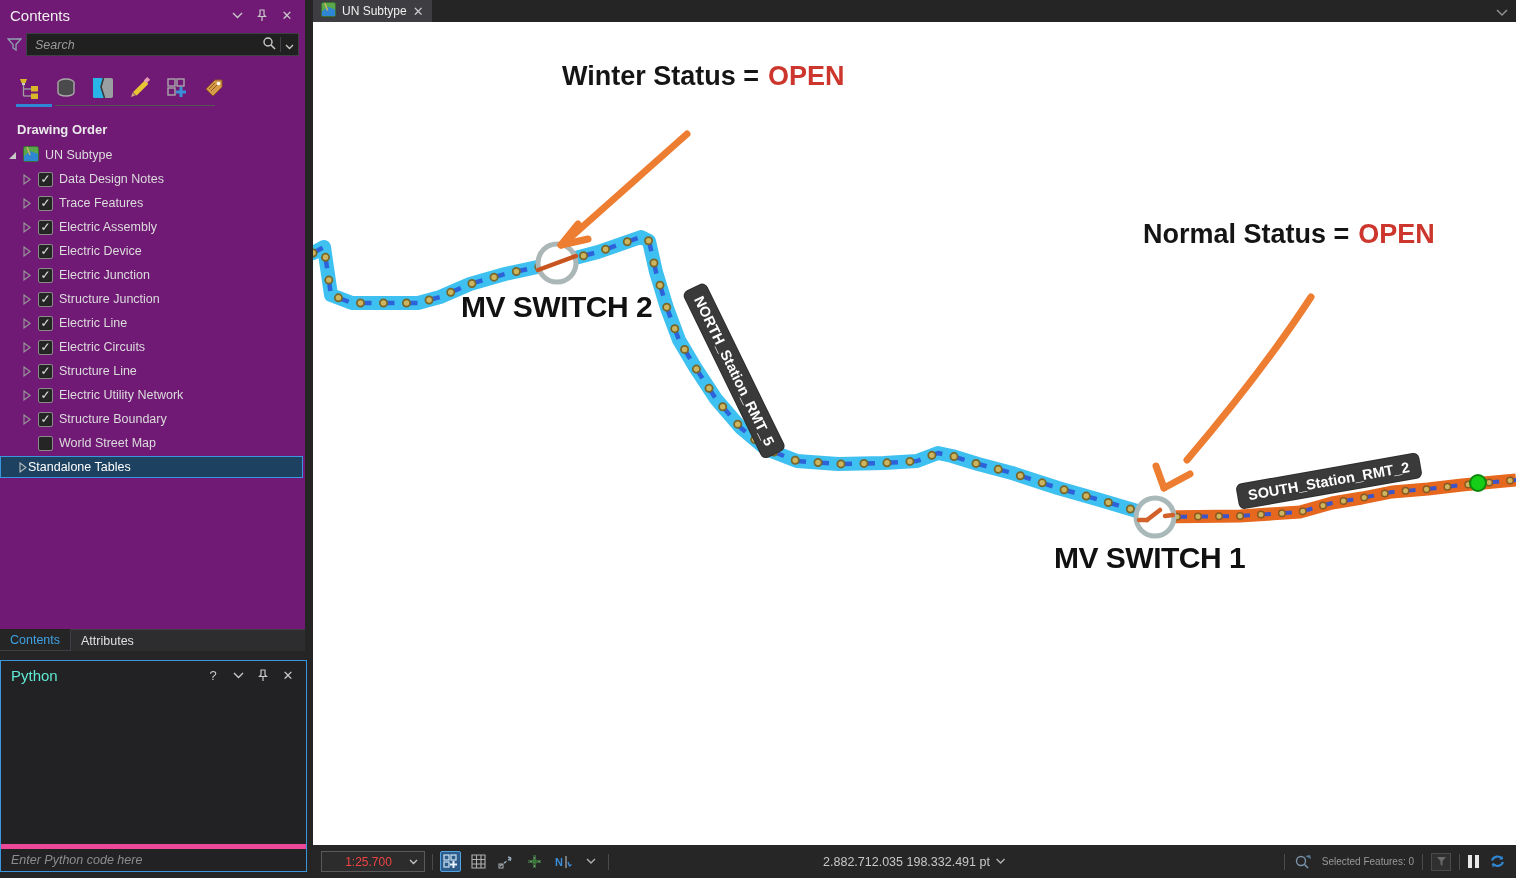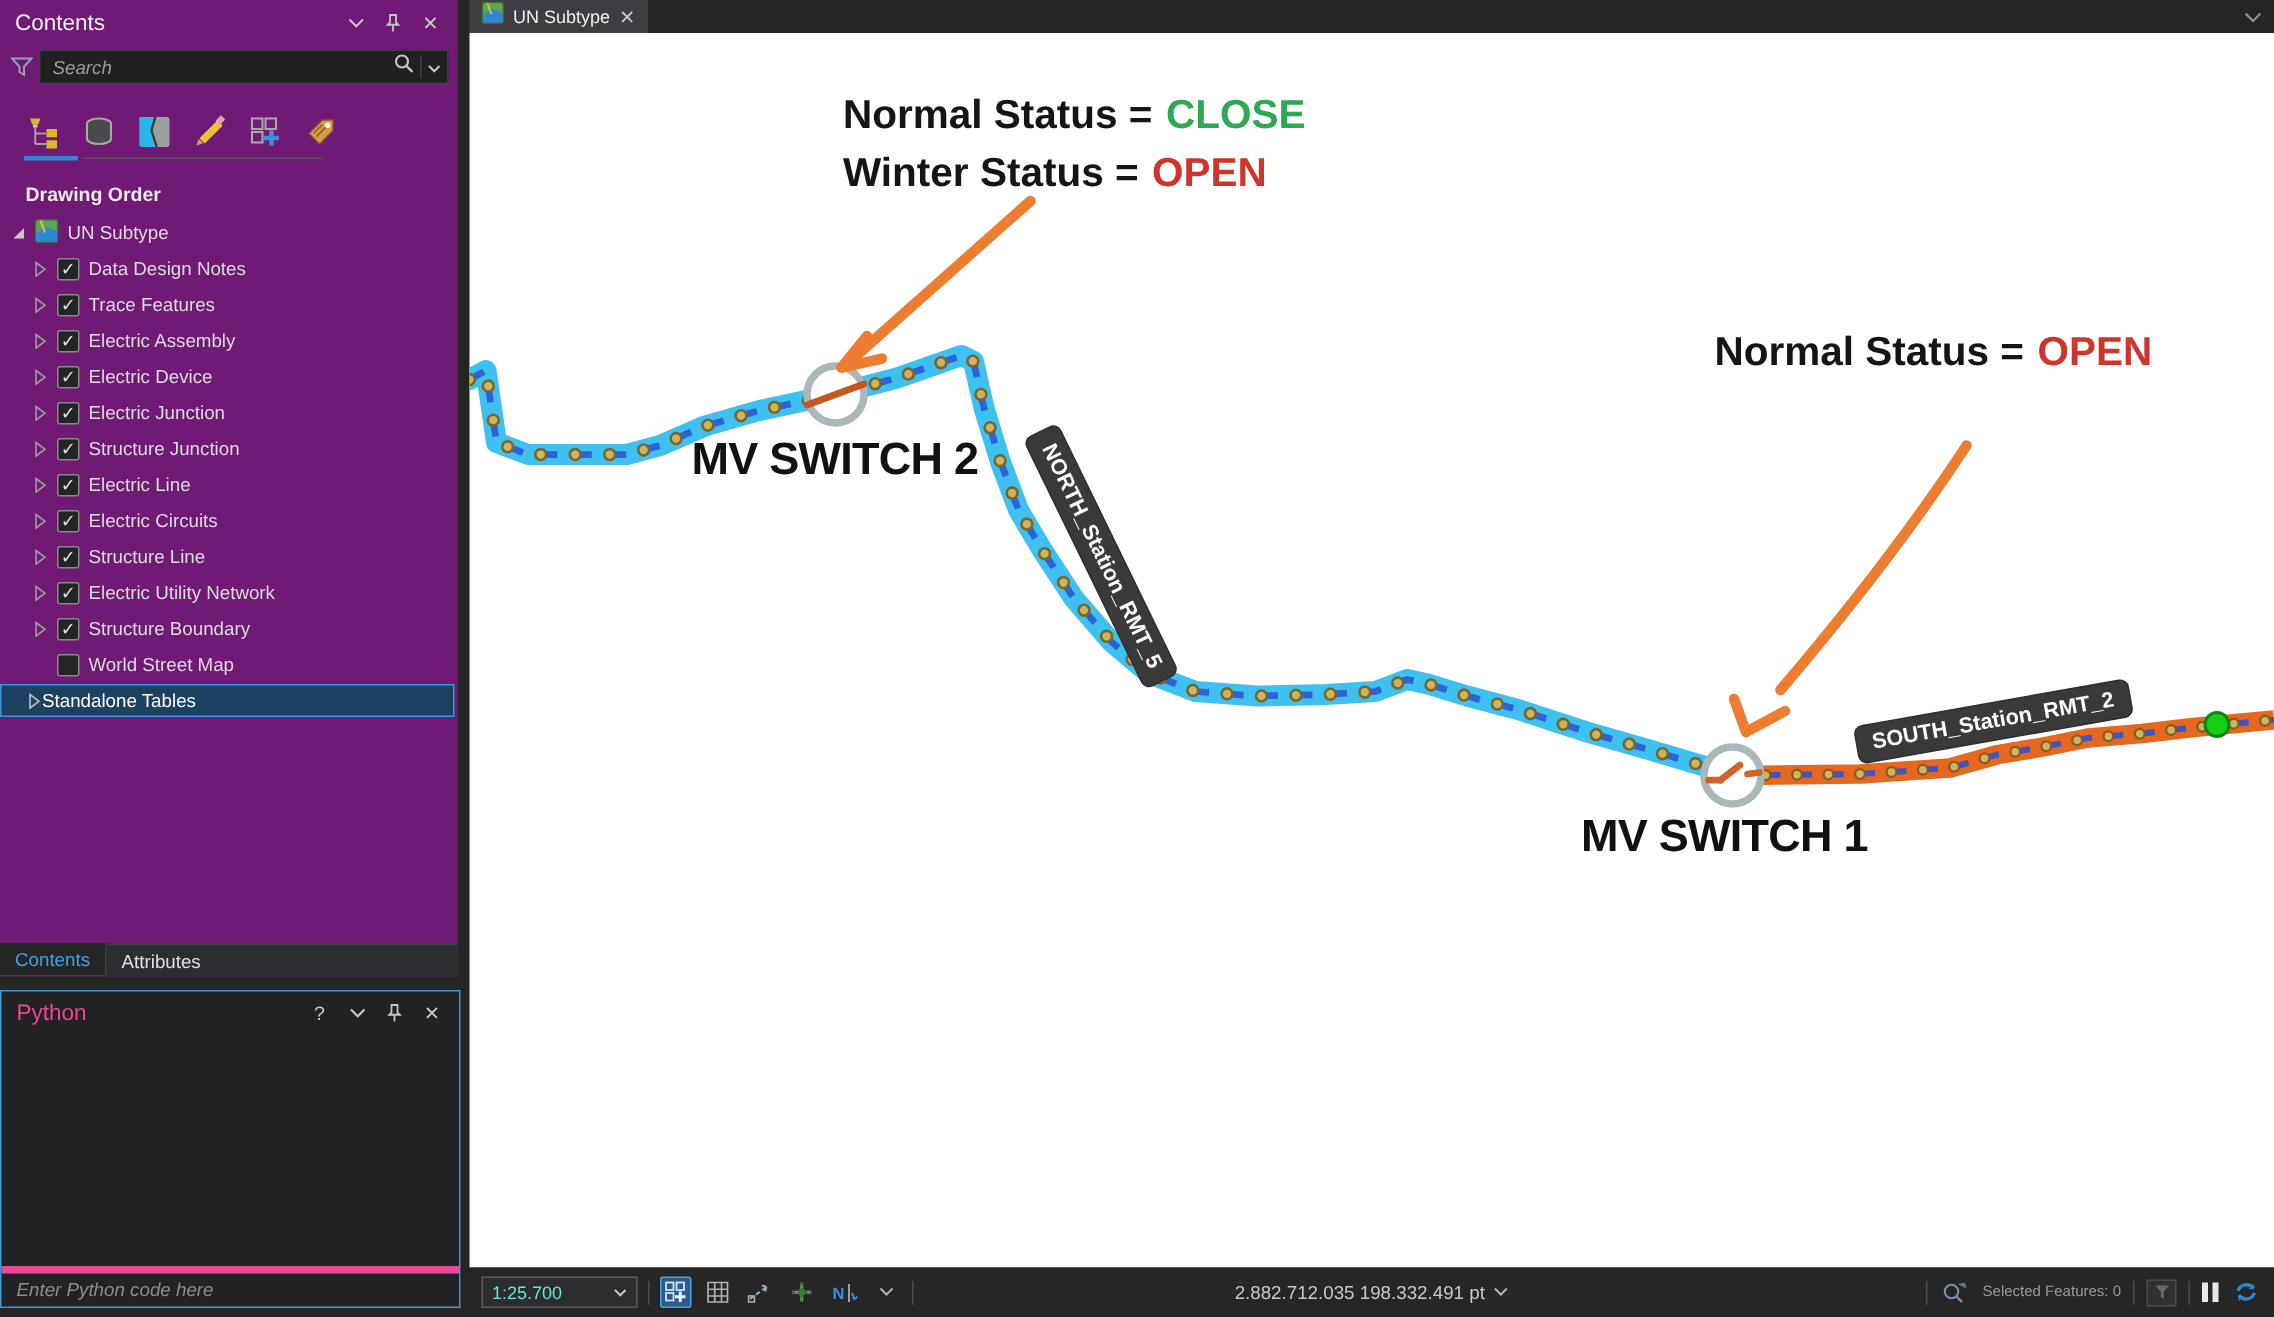--- a/index.html
+++ b/index.html
@@ -44,21 +44,21 @@
   
   .pane-tabs { margin-top:auto; border-top:1px solid #3f3f46; display:flex; height:22px; background:#2d2d30; }
   .pane-tab { padding:0 10px; display:flex; align-items:center; font-size:12.5px; color:#e0e0e0; }
   .pane-tab.active { color:#3fa2e4; background:#252526; border-right:1px solid #3f3f46; border-bottom:1px solid #3f3f46; margin-top:-1px; border-top:1px solid #252526; }
   
   .python-pane {
     position:absolute; left:0; top:660px; width:307px; height:212px;
     background:#222224; border:1px solid #3a96dd; display:flex; flex-direction:column;
   }
   .python-header { height:28px; display:flex; align-items:center; padding:0 10px; }
-  .python-title { color:#ec4899; font-size:15px; }
+  .python-title { color:#5eead4; font-size:15px; }
   .python-header .spacer { flex:1; }
   .python-body { flex:1; }
   .python-input { height:27px; border-top:5px solid #ec4899; display:flex; align-items:center; padding:0 10px; }
   .python-input .ph { font-style:italic; font-size:12.5px; color:#8c8c8c; }
   
   .map-area { position:absolute; left:313px; top:0; width:1203px; height:878px; }
   .map-tabbar { height:22px; background:#252526; display:flex; align-items:center; position:relative; }
   .map-tab { height:22px; background:#3e3e42; display:flex; align-items:center; gap:6px; padding:0 8px; }
   .map-tab-label { font-size:12px; color:#f0f0f0; }
   .map-tab-close { color:#c8c8c8; font-size:13px; line-height:1; }
@@ -72,21 +72,21 @@
   .val-red { color:#cd362c; }
   .switch-name { position:absolute; font-weight:bold; font-size:30px; color:#111; letter-spacing:-0.5px; white-space:nowrap; }
   .line-tag { position:absolute; background:#3a3a3a; color:#ffffff; font-weight:bold; font-size:14.5px;
               padding:4px 10px; border-radius:5px; white-space:nowrap; box-shadow:0 0 0 1px #2e2e2e; }
   
   .status-bar {
     position:absolute; left:0; top:845px; width:1203px; height:33px; background:#262627;
     display:flex; align-items:center; padding:0 8px; gap:7px;
   }
   .scale-combo { width:104px; height:21px; background:#2c2c2d; border:1px solid #5a5a5c; display:flex; align-items:center; padding:0 6px; }
-  .scale-combo .scale-val { flex:1; font-size:12px; color:#5eead4; }
+  .scale-combo .scale-val { flex:1; font-size:12px; color:#ef4444;text-align:center; }
   .vsep { width:1px; height:16px; background:#4a4a4a; }
   .sb-icon { width:21px; height:21px; display:flex; align-items:center; justify-content:center; }
   .sb-icon.toggled { background:#2d5c8a; border:1px solid #4fa3e3; border-radius:2px; }
   .coords { position:absolute; left:50%; transform:translateX(-50%); display:flex; align-items:center; gap:6px; font-size:12.5px; color:#c8c8c8; }
   .sb-right { position:absolute; right:8px; display:flex; align-items:center; gap:8px; }
   .sel-feat { font-size:10px; color:#9a9a9a; white-space:nowrap; }
   .boxed-icon { width:20px; height:18px; border:1px solid #4a4a4a; background:#303031; display:flex; align-items:center; justify-content:center; }
   .pause-bars { display:flex; gap:3px; }
   .pause-bars div { width:4px; height:13px; background:#e8e8e8; }
 </style>
@@ -498,21 +498,20 @@
             <path d="M3.5 9.5A6 6 0 0 0 14 8" fill="none" stroke="#2f86d2" stroke-width="2.2"></path>
             <path d="M13.5 2v3.5H10z" fill="#2f86d2"></path>
             <path d="M3.5 13.5V10H7z" fill="#2f86d2"></path>
           </svg>
       </div>
     </div>
   </div>
 </div>
 
 <div class="annotation" style="left:562px; top:57px;">
-  <div><span>Normal Status =</span><span class="val val-green">CLOSE</span></div>
   <div><span>Winter Status =</span><span class="val val-red">OPEN</span></div>
 </div>
 
 <div class="annotation" style="left:1143px; top:215px;">
   <div><span>Normal Status =</span><span class="val val-red">OPEN</span></div>
 </div>
 
 <div class="switch-name" style="left:461px; top:290px;text-align:right;">MV SWITCH 2</div>
 <div class="switch-name" style="left:1054px; top:541px;">MV SWITCH 1</div>
 

